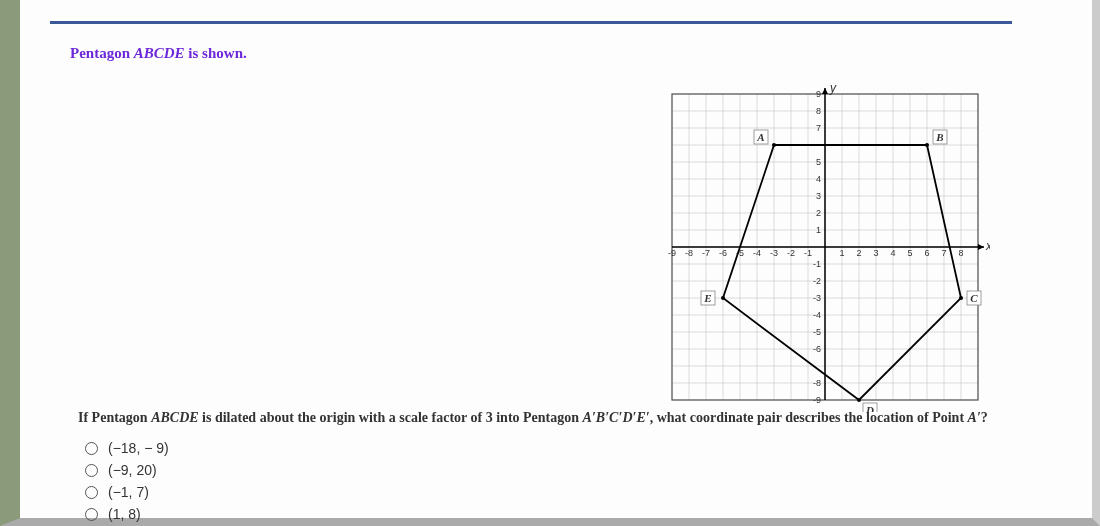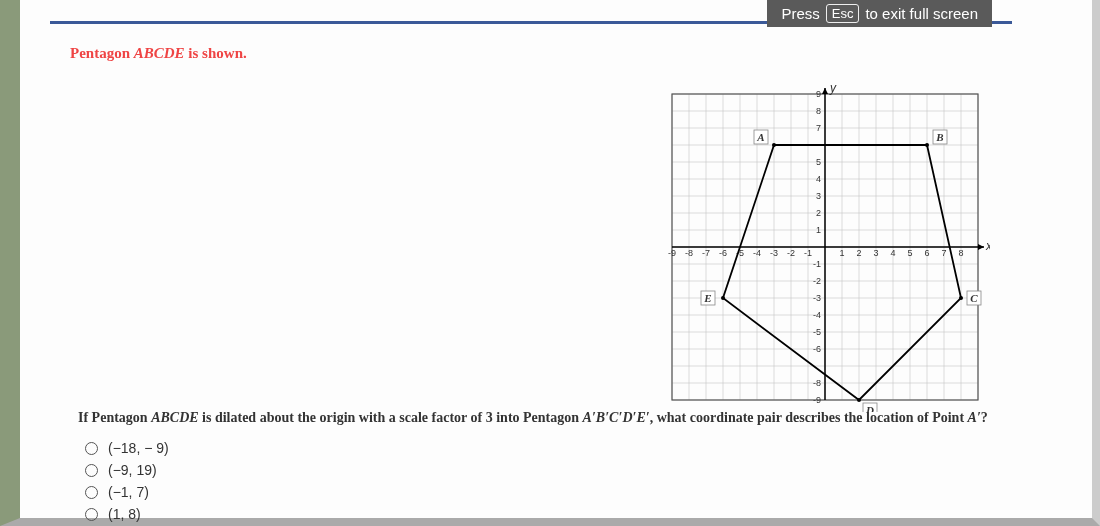--- a/index.html
+++ b/index.html
@@ -51,21 +51,21 @@
       padding: 1px 5px;
       border-radius: 3px;
       font-size: 13px;
     }
     .question-stem {
       position: absolute;
       top: 45px;
       left: 50px;
       font-size: 15px;
       font-weight: bold;
-      color: #ef4444;
+      color: #6d28d9;
     }
     .question-stem .italic { font-style: italic; font-weight: bold; }
     .graph-container {
       position: absolute;
       top: 82px;
       left: 640px;
       width: 330px;
       height: 330px;
     }
     .question-followup {
@@ -117,25 +117,20 @@
     }
   </style>
 </head>
 <body>
 
 <div class="monitor-frame">
   <div class="content">
 
     <div class="top-bar"></div>
 
-    <div class="fullscreen-banner">
-      <span>Press</span>
-      <span class="esc-key">Esc</span>
-      <span>to exit full screen</span>
-    </div>
 
     <div class="question-stem">
       <span>Pentagon </span><span class="italic">ABCDE</span><span> is shown.</span>
     </div>
 
     <div class="graph-container">
       <svg id="graph-svg" width="330" height="330" viewBox="0 0 330 330">
           <line x1="12" y1="318" x2="12" y2="12" stroke="#c8c8c8" stroke-width="0.6"></line>
           <line x1="29" y1="318" x2="29" y2="12" stroke="#c8c8c8" stroke-width="0.6"></line>
           <line x1="46" y1="318" x2="46" y2="12" stroke="#c8c8c8" stroke-width="0.6"></line>
@@ -237,21 +232,21 @@
       <span>If Pentagon </span><span class="italic">ABCDE</span><span> is dilated about the origin with a scale factor of 3 into Pentagon </span><span class="italic">A′B′C′D′E′</span><span>, what coordinate pair describes the location of Point </span><span class="italic">A′</span><span>?</span>
     </div>
 
     <div class="options">
       <div class="option">
         <span class="radio"></span>
         <span>(−18, − 9)</span>
       </div>
       <div class="option">
         <span class="radio"></span>
-        <span>(−9, 19)</span>
+        <span>(−9, 20)</span>
       </div>
       <div class="option">
         <span class="radio"></span>
         <span>(−1, 7)</span>
       </div>
       <div class="option">
         <span class="radio"></span>
         <span>(1, 8)</span>
       </div>
     </div>

